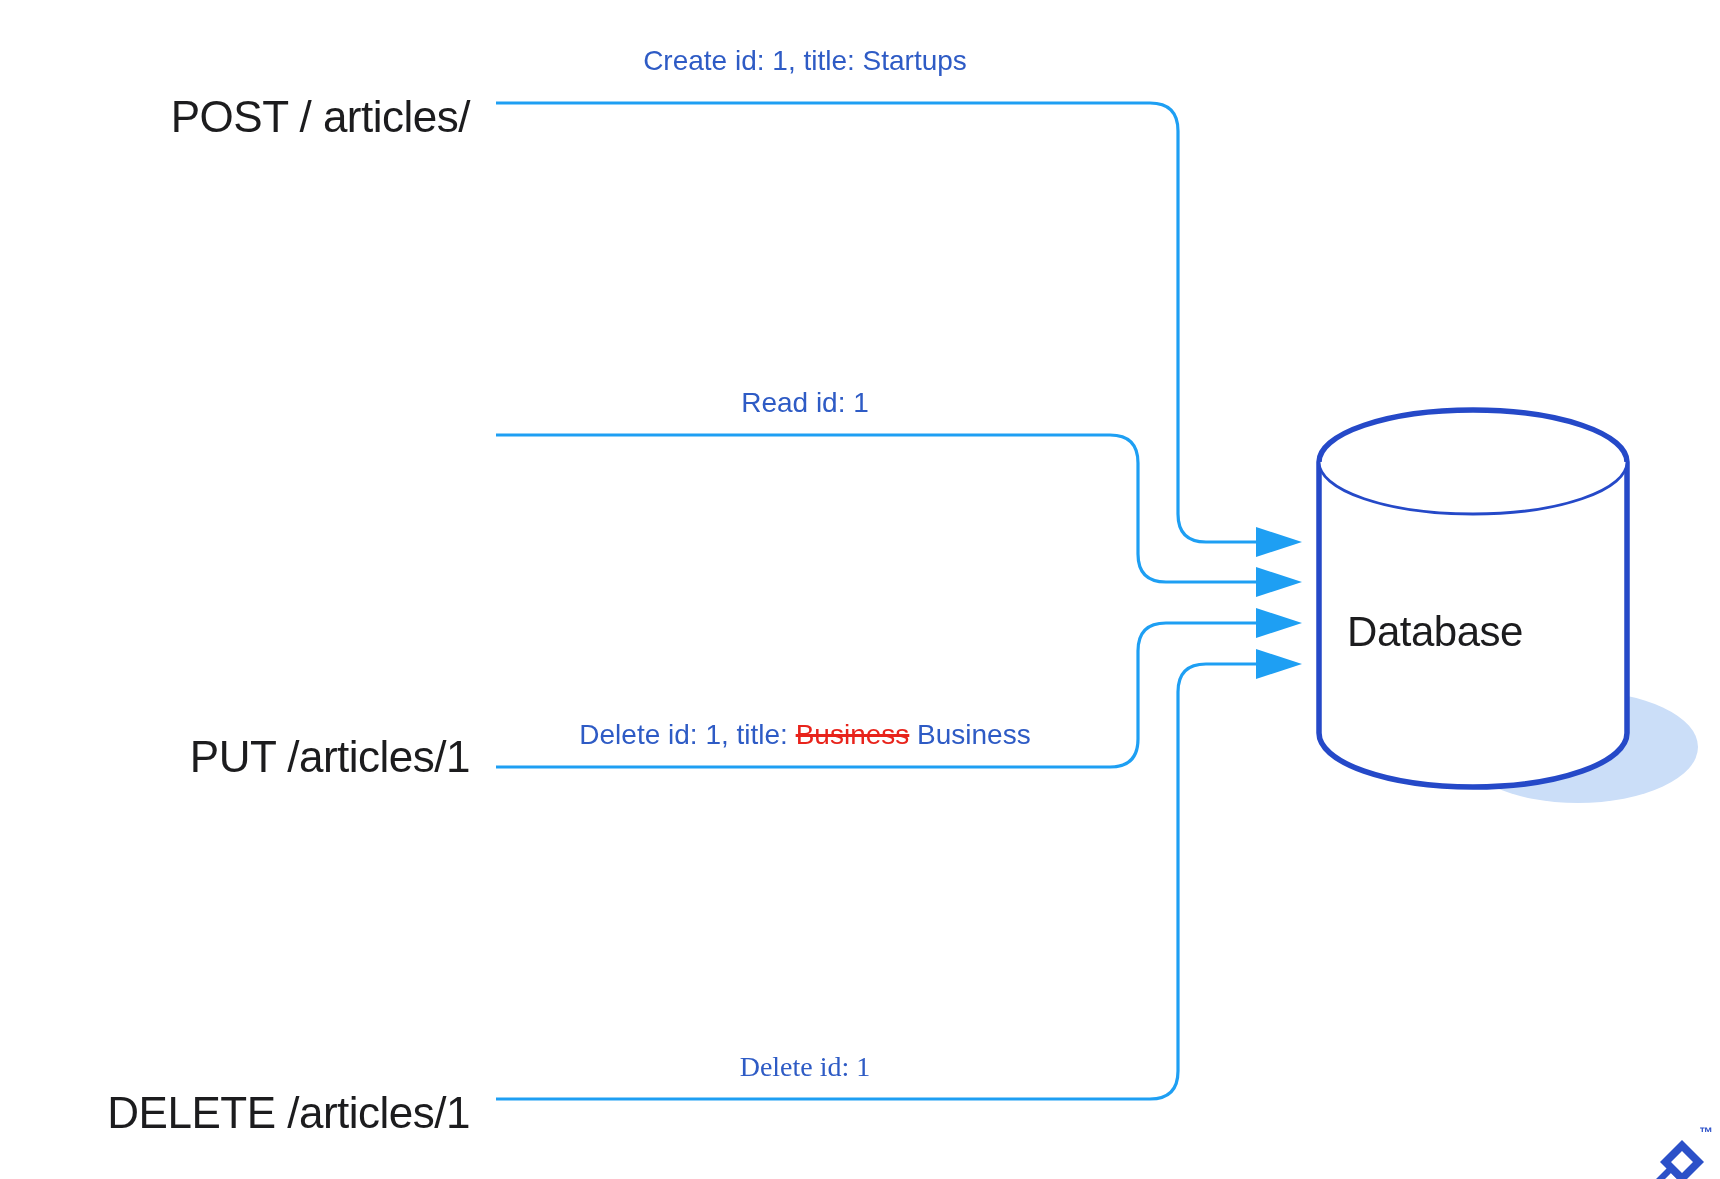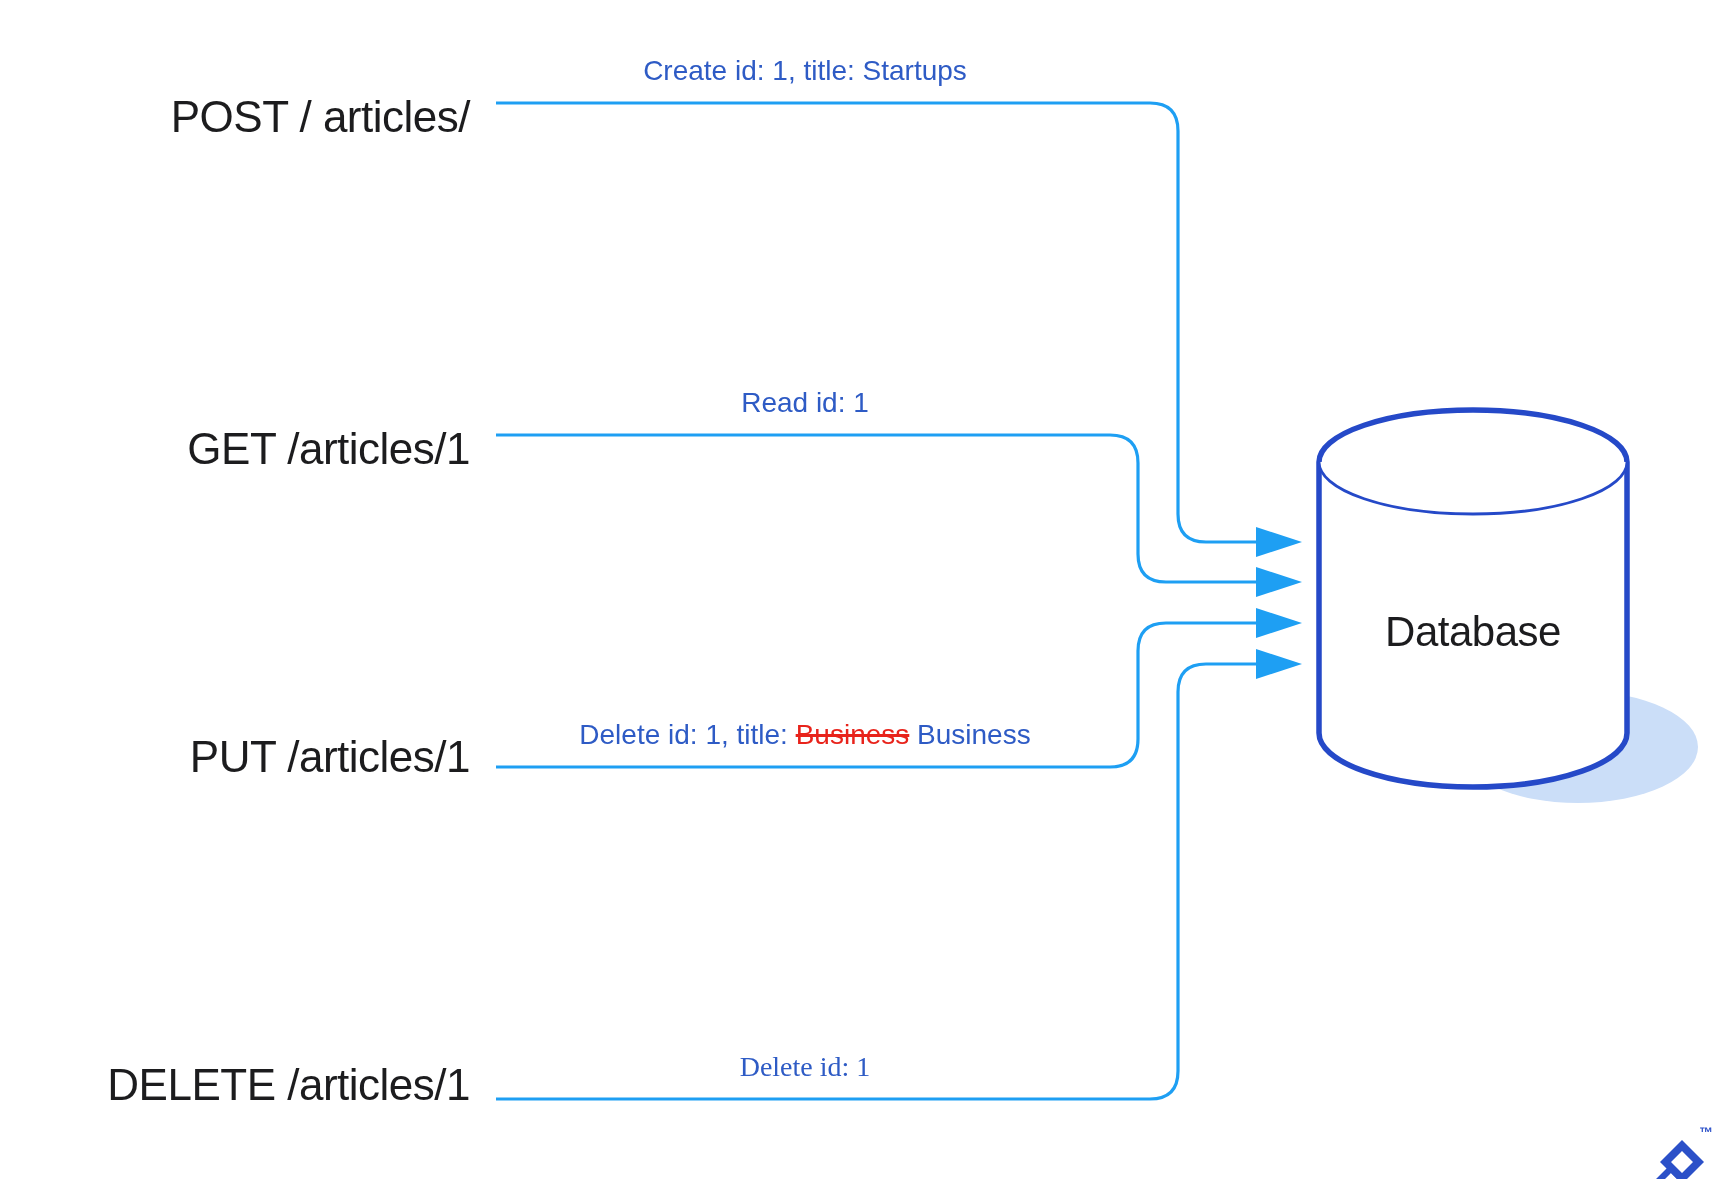--- a/index.html
+++ b/index.html
@@ -24,43 +24,43 @@
     font-size: 44px;
     line-height: 56px;
     letter-spacing: -0.5px;
     color: #1c1c1e;
     white-space: nowrap;
     margin-top: 14px;
   }
   .method-post   { top: 75px; }
   .method-get    { top: 407px; }
   .method-put    { top: 715px; }
-  .method-delete { top: 1043px; }
+  .method-delete { top: 1071px; }
   .caption {
     position: absolute;
     left: 455px;
     width: 700px;
     text-align: center;
     font-size: 28px;
     line-height: 34px;
     color: #2e5bc5;
     white-space: nowrap;
   }
-  .caption-post   { top: 54px; }
+  .caption-post   { top: 44px; }
   .caption-get    { top: 386px; }
   .caption-put    { top: 718px; }
   .caption-delete { top: 1050px; font-family: Liberation Serif, serif; }
   .strike {
     color: #e8231b;
     text-decoration: line-through;
     text-decoration-thickness: 2.5px;
   }
   .db-label {
     position: absolute;
-    left: 1319px;
+    left: 1281px;
     top: 606px;
     width: 308px;
     text-align: center;
     font-size: 42px;
     line-height: 52px;
     letter-spacing: -0.5px;
     color: #1c1c1e;
   }
   .trademark {
     position: absolute;
@@ -100,21 +100,20 @@
     <path d="M1256,649 L1302,664 L1256,679 Z" fill="#1e9ff3"></path>
 
     <path d="M1319,462 V733 A154,54 0 0 0 1627,733 V462" fill="#ffffff" stroke-width="5.5" stroke="#2549c8"></path>
 
     <ellipse cx="1473" cy="462" rx="154" ry="52" fill="#ffffff" stroke-width="2.8" stroke="#2549c8"></ellipse>
 
     <path d="M1319,462 A154,52 0 0 1 1627,462" fill="none" stroke-width="5.5" stroke="#2549c8"></path>
   </svg>
 
   <div class="method-label method-post">POST / articles/</div>
-  <div class="method-label method-get">GET /articles/1</div>
   <div class="method-label method-put">PUT /articles/1</div>
   <div class="method-label method-delete">DELETE /articles/1</div>
 
   <div class="caption caption-post"><span>Create id: 1, title: Startups</span></div>
 
   <div class="caption caption-get"><span>Read id: 1</span></div>
 
   <div class="caption caption-put"><span>Delete id: 1, title: </span><span class="strike">Business</span><span> Business</span></div>
 
   <div class="caption caption-delete"><span>Delete id: 1</span></div>

